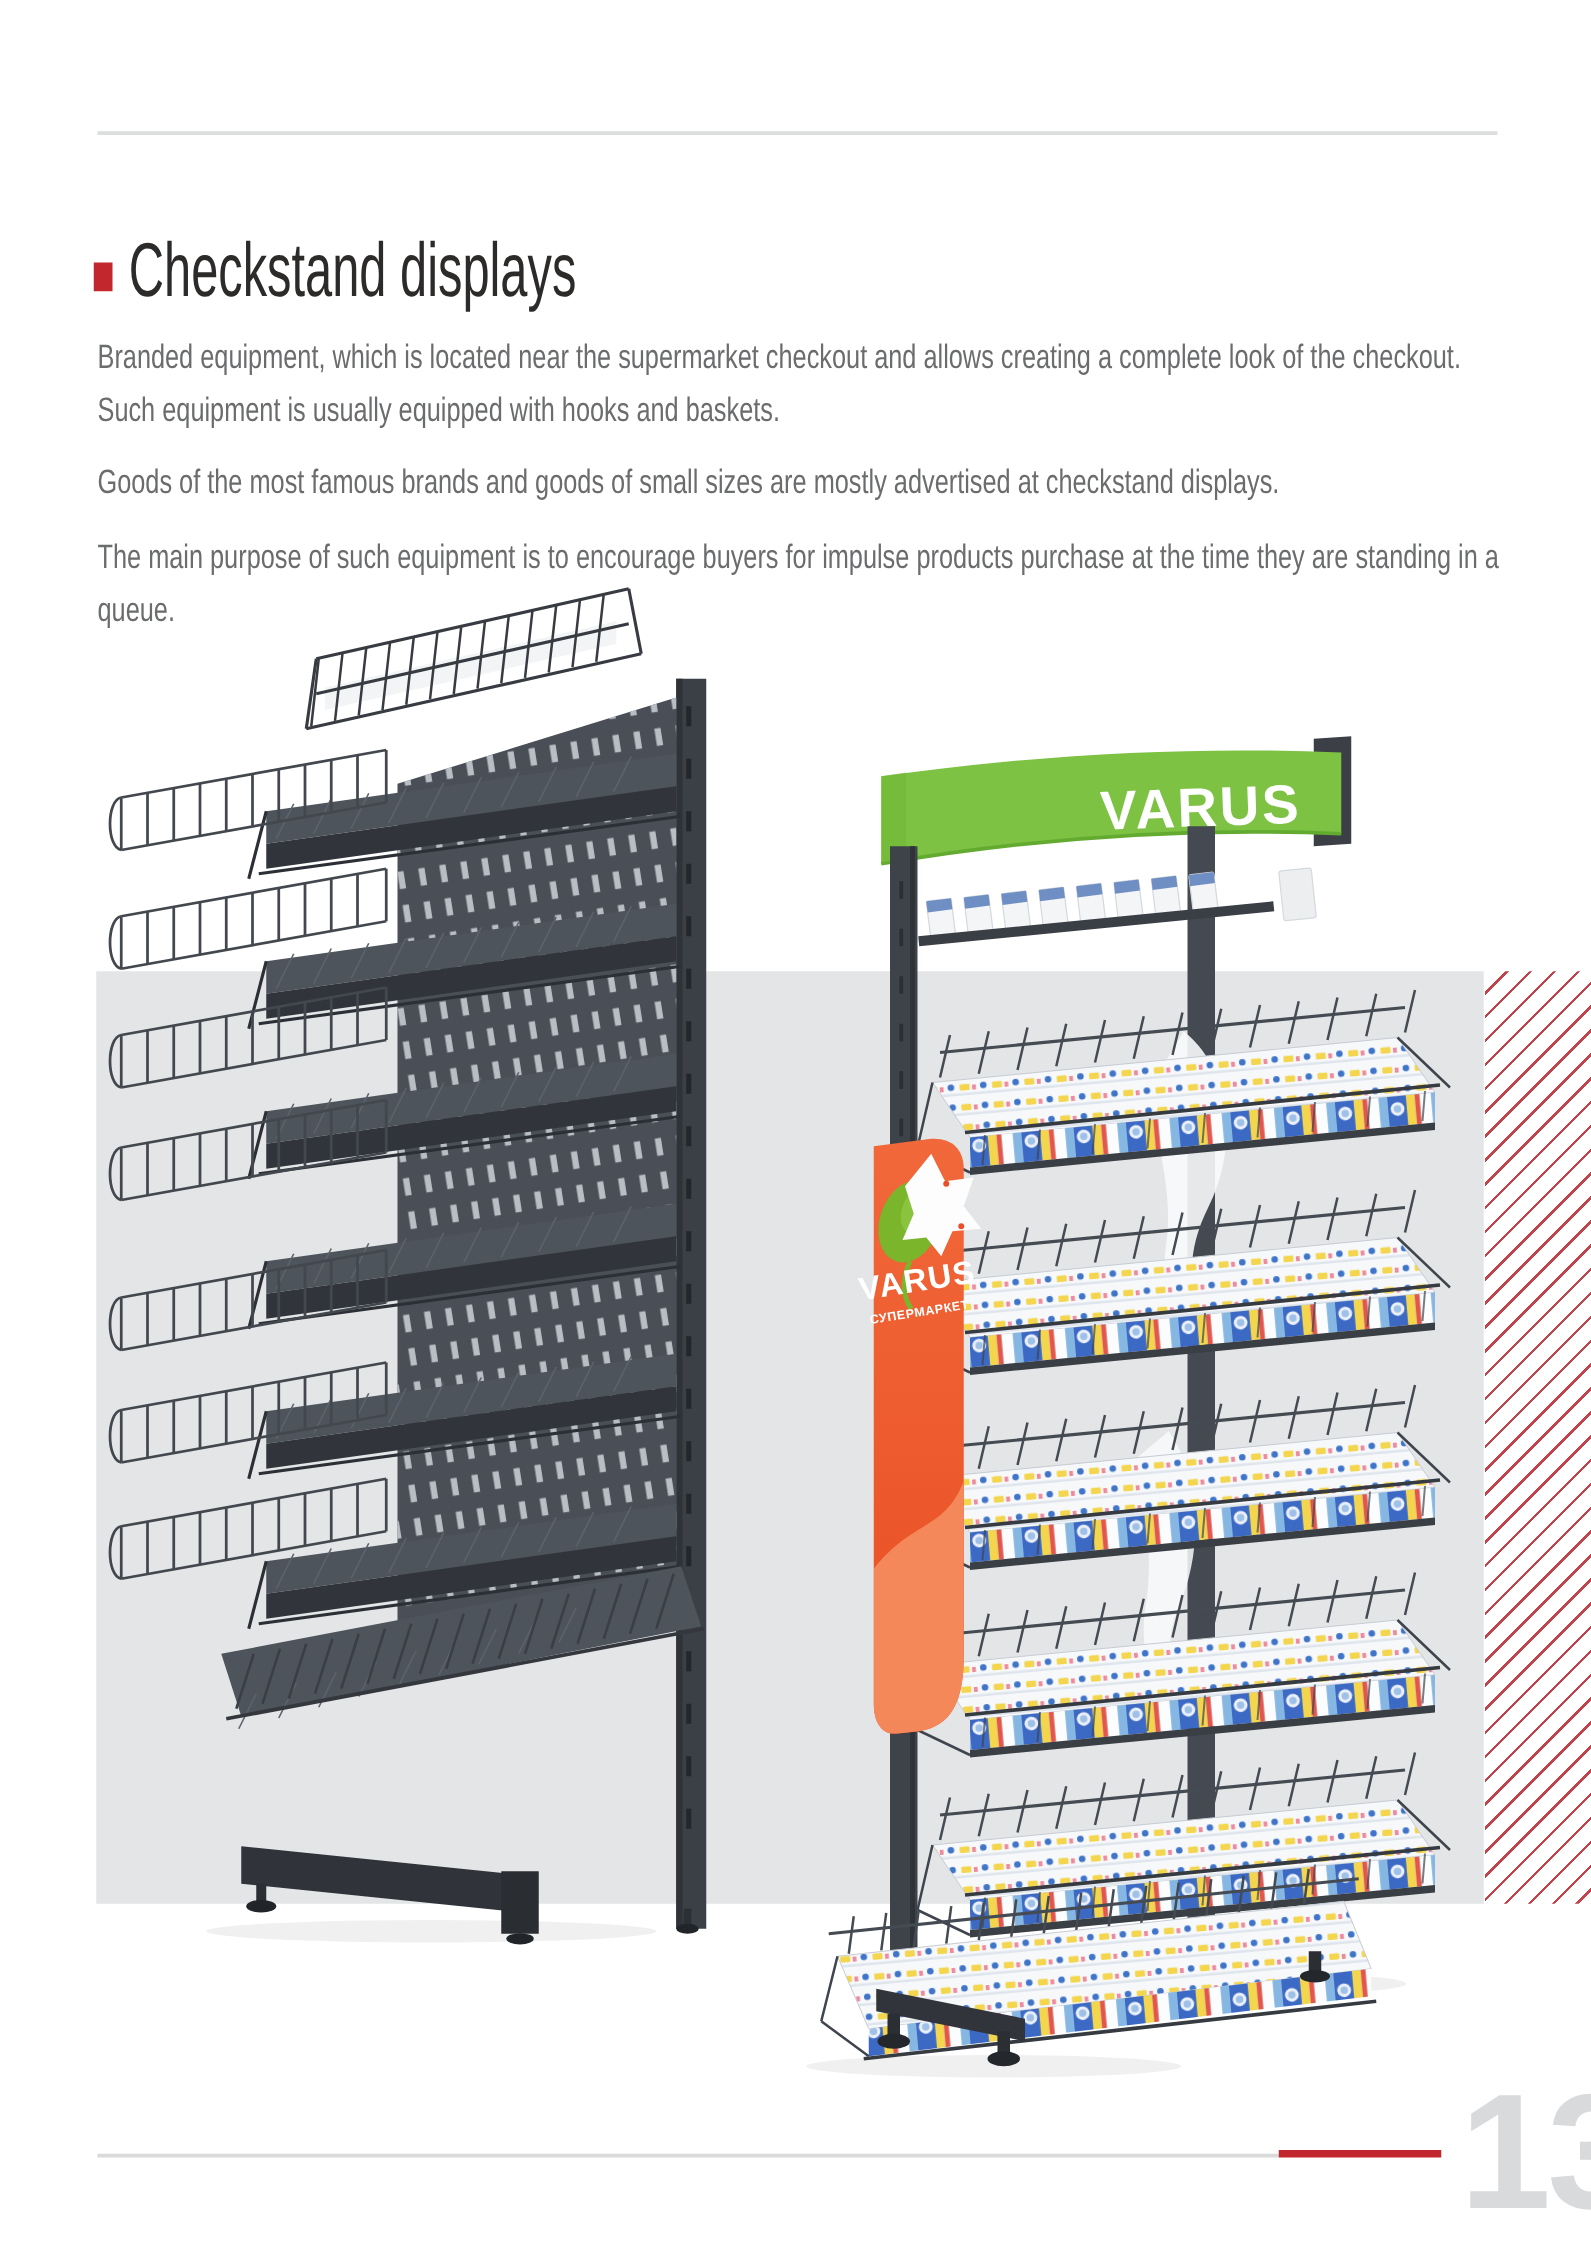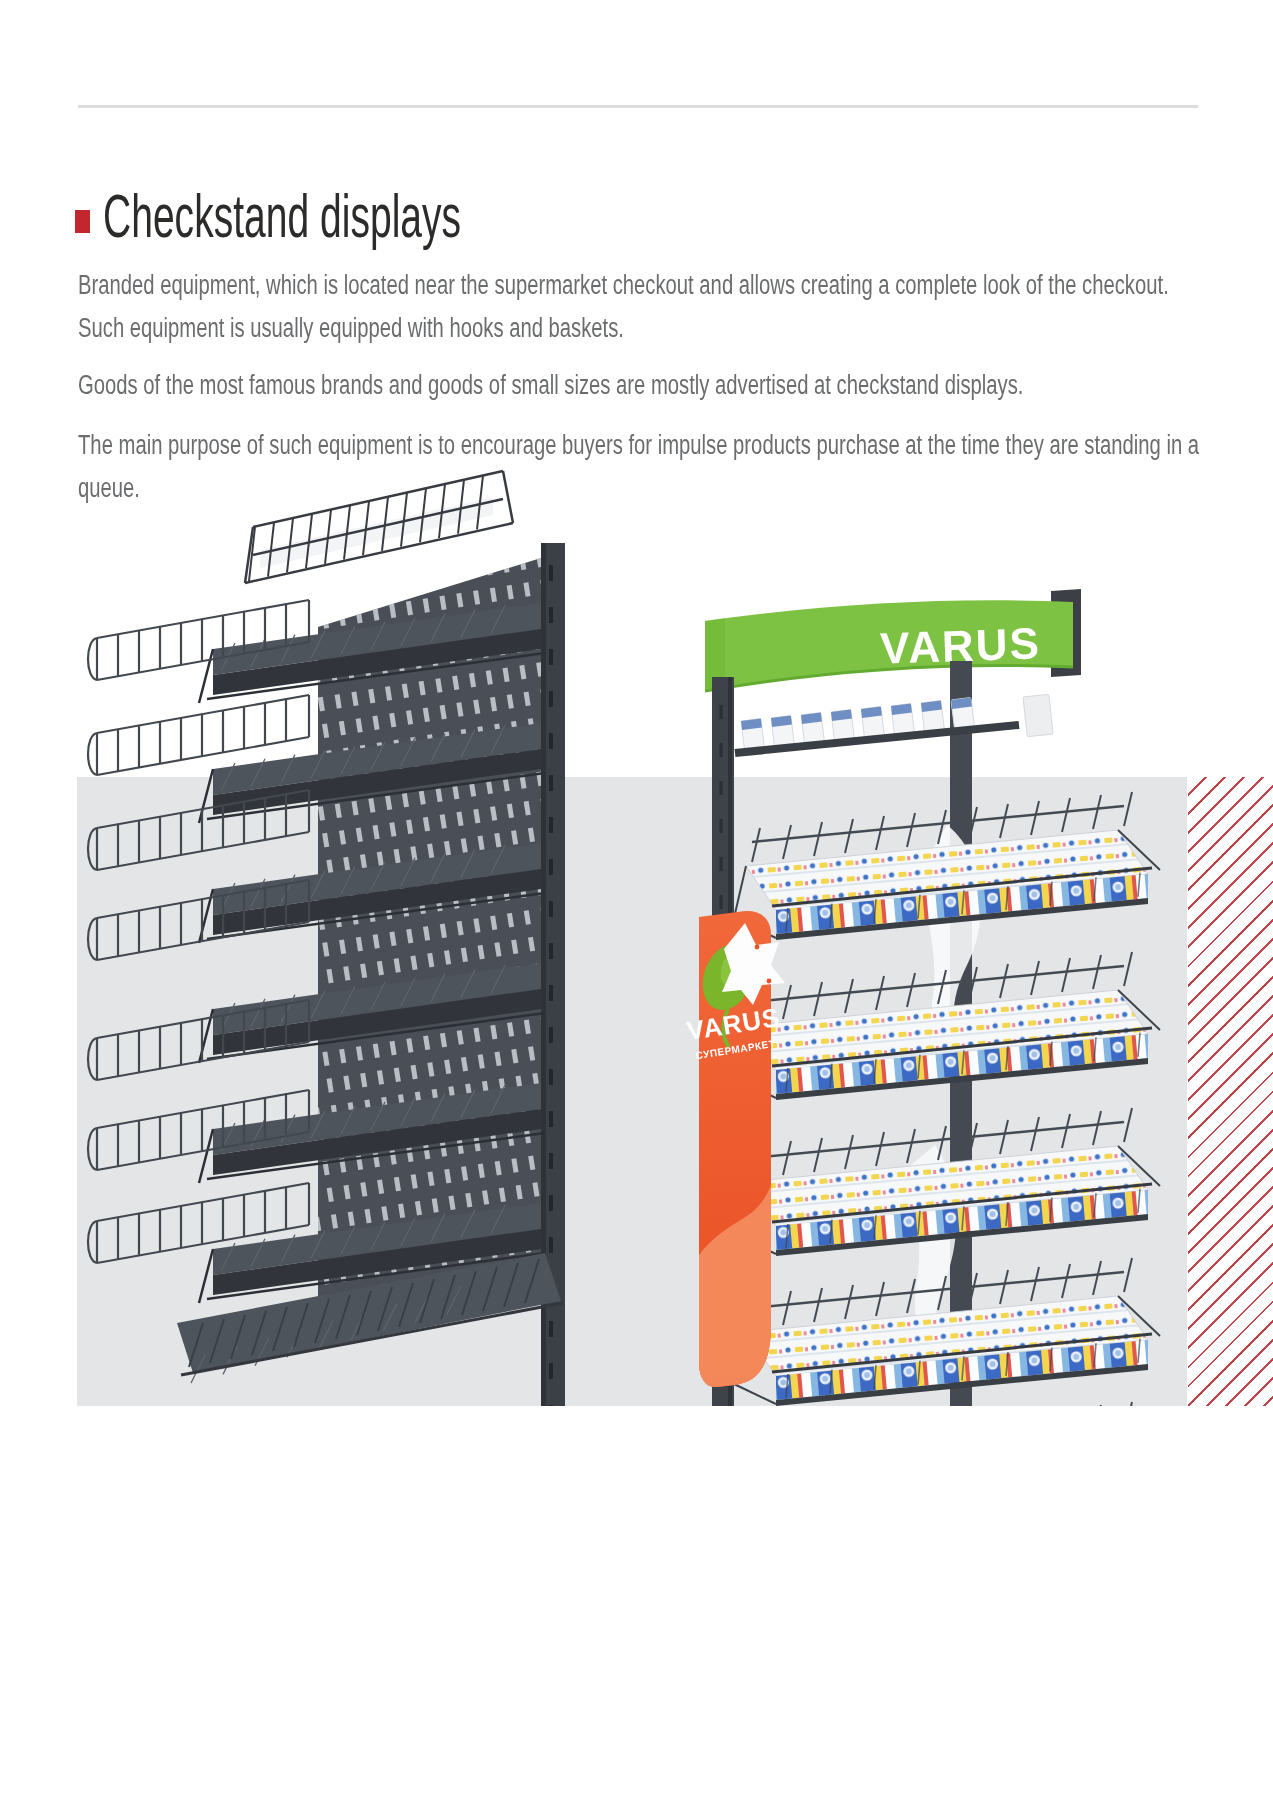--- a/index.html
+++ b/index.html
@@ -1,16 +1,16 @@
 <!DOCTYPE html>
 <html><head>
 <meta charset="utf-8">
 <style>
   html,body{margin:0;padding:0;background:#fff;}
-  .page{position:relative;width:1273px;height:1406px;background:#ffffff;overflow:hidden;
+  .page{position:relative;width:1273px;height:1800px;background:#ffffff;overflow:hidden;
         font-family:"Liberation Sans", sans-serif;}
   .abs{position:absolute;}
   .top-rule{left:78px;top:105px;width:1120px;height:3px;background:#dcdddd;}
   .heading-marker{left:75px;top:210px;width:15px;height:23px;background:#c1272d;}
   .heading-text{left:103px;top:186px;font-size:61px;line-height:61px;color:#2d2b2a;
         white-space:nowrap;transform:scaleX(0.64);transform-origin:0 0;font-weight:400;letter-spacing:0;}
   .body-copy{left:78px;top:264px;width:1500px;transform:scaleX(0.75);transform-origin:0 0;
         font-size:27px;line-height:43px;color:#6b6c6e;}
   .body-copy p{margin:0 0 14px 0;}
   .body-copy p.gap{margin-bottom:17px;}

